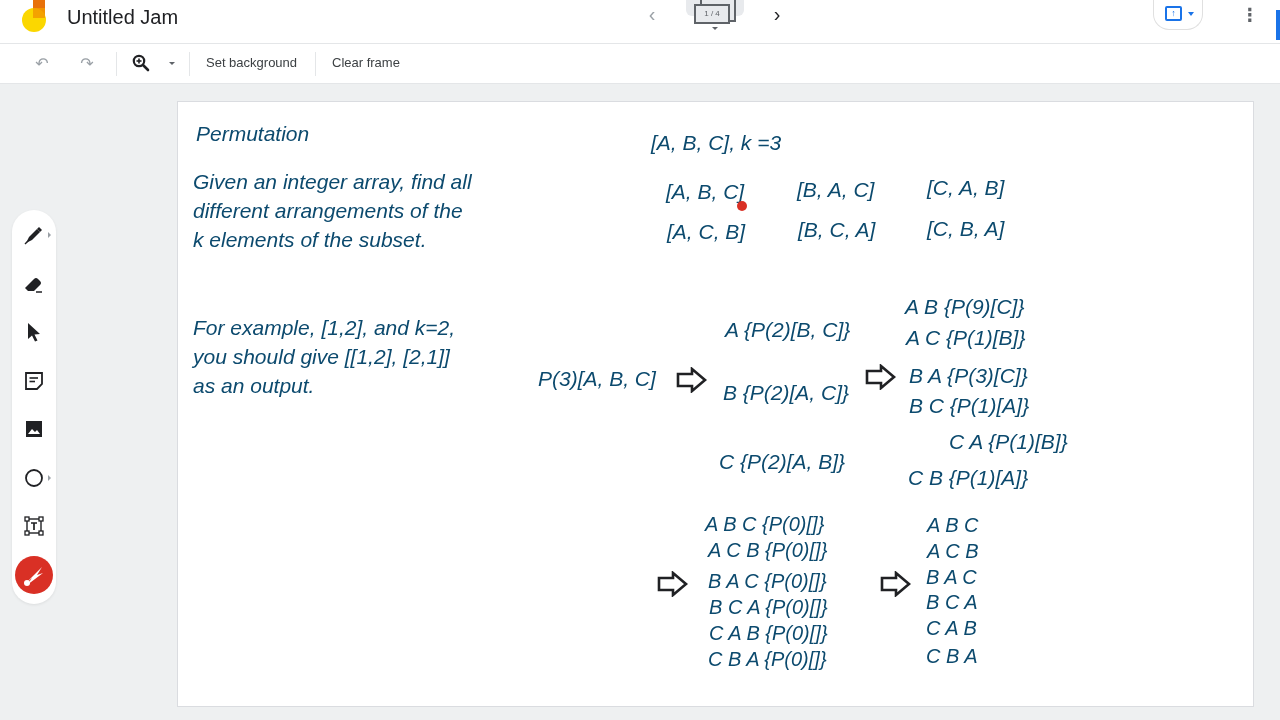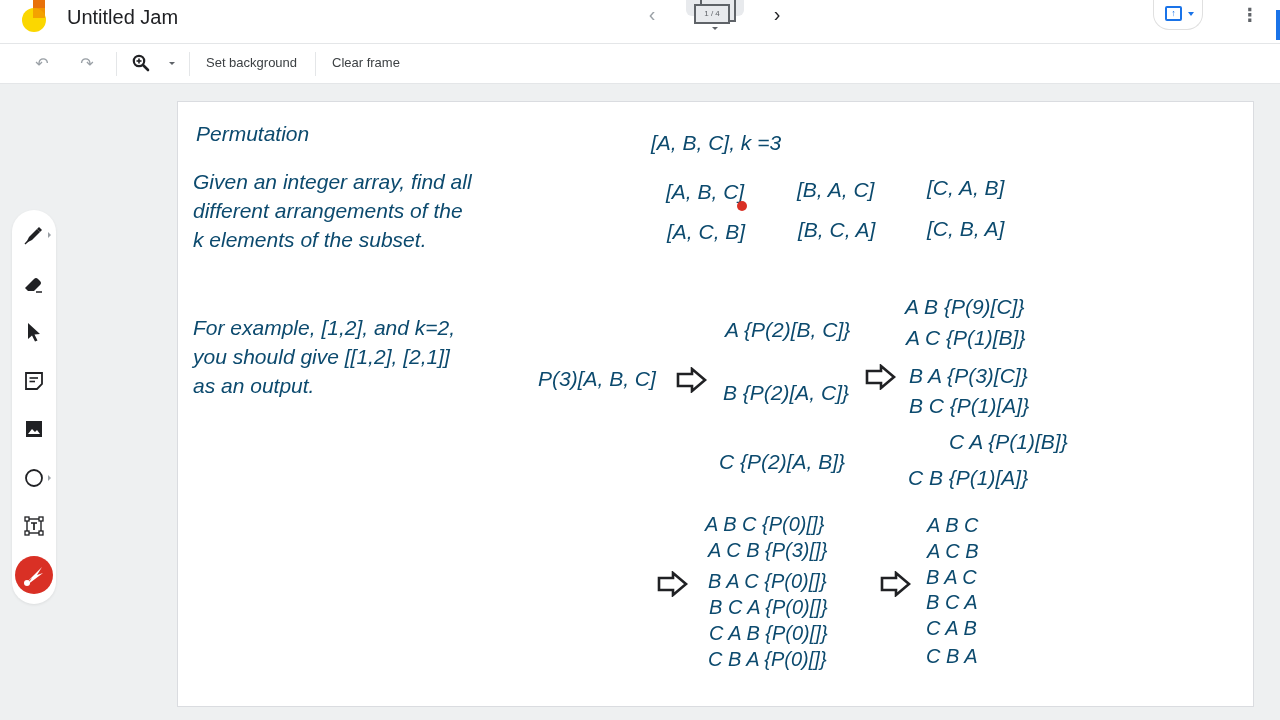--- a/index.html
+++ b/index.html
@@ -176,21 +176,21 @@
   <div class="t math" style="left:728px;top:224px;">A C {P(1)[B]}</div>
   <div class="t math" style="left:731px;top:262px;">B A {P(3)[C]}</div>
   <div class="t math" style="left:731px;top:292px;">B C {P(1)[A]}</div>
   <div class="t math" style="left:731px;top:328px;margin-left:40px;">C A {P(1)[B]}</div>
   <div class="t math" style="left:730px;top:364px;">C B {P(1)[A]}</div>
 
   <svg class="arrow" style="left:479px;top:469px;" viewBox="0 0 32 26">
       <path d="M2 7 H16 V2 L29 13 L16 24 V19 H2 Z" fill="none" stroke="#202124" stroke-width="2.6"></path>
     </svg>
   <div class="t sm" style="left:527px;top:409px;">A B C {P(0)[]}</div>
-  <div class="t sm" style="left:530px;top:435px;">A C B {P(3)[]}</div>
+  <div class="t sm" style="left:530px;top:435px;">A C B {P(0)[]}</div>
   <div class="t sm" style="left:530px;top:466px;">B A C {P(0)[]}</div>
   <div class="t sm" style="left:531px;top:492px;">B C A {P(0)[]}</div>
   <div class="t sm" style="left:531px;top:518px;">C A B {P(0)[]}</div>
   <div class="t sm" style="left:530px;top:544px;">C B A {P(0)[]}</div>
 
   <svg class="arrow" style="left:702px;top:469px;" viewBox="0 0 32 26">
       <path d="M2 7 H16 V2 L29 13 L16 24 V19 H2 Z" fill="none" stroke="#202124" stroke-width="2.6"></path>
     </svg>
   <div class="t sm" style="left:749px;top:410px;">A B C</div>
   <div class="t sm" style="left:749px;top:436px;">A C B</div>

